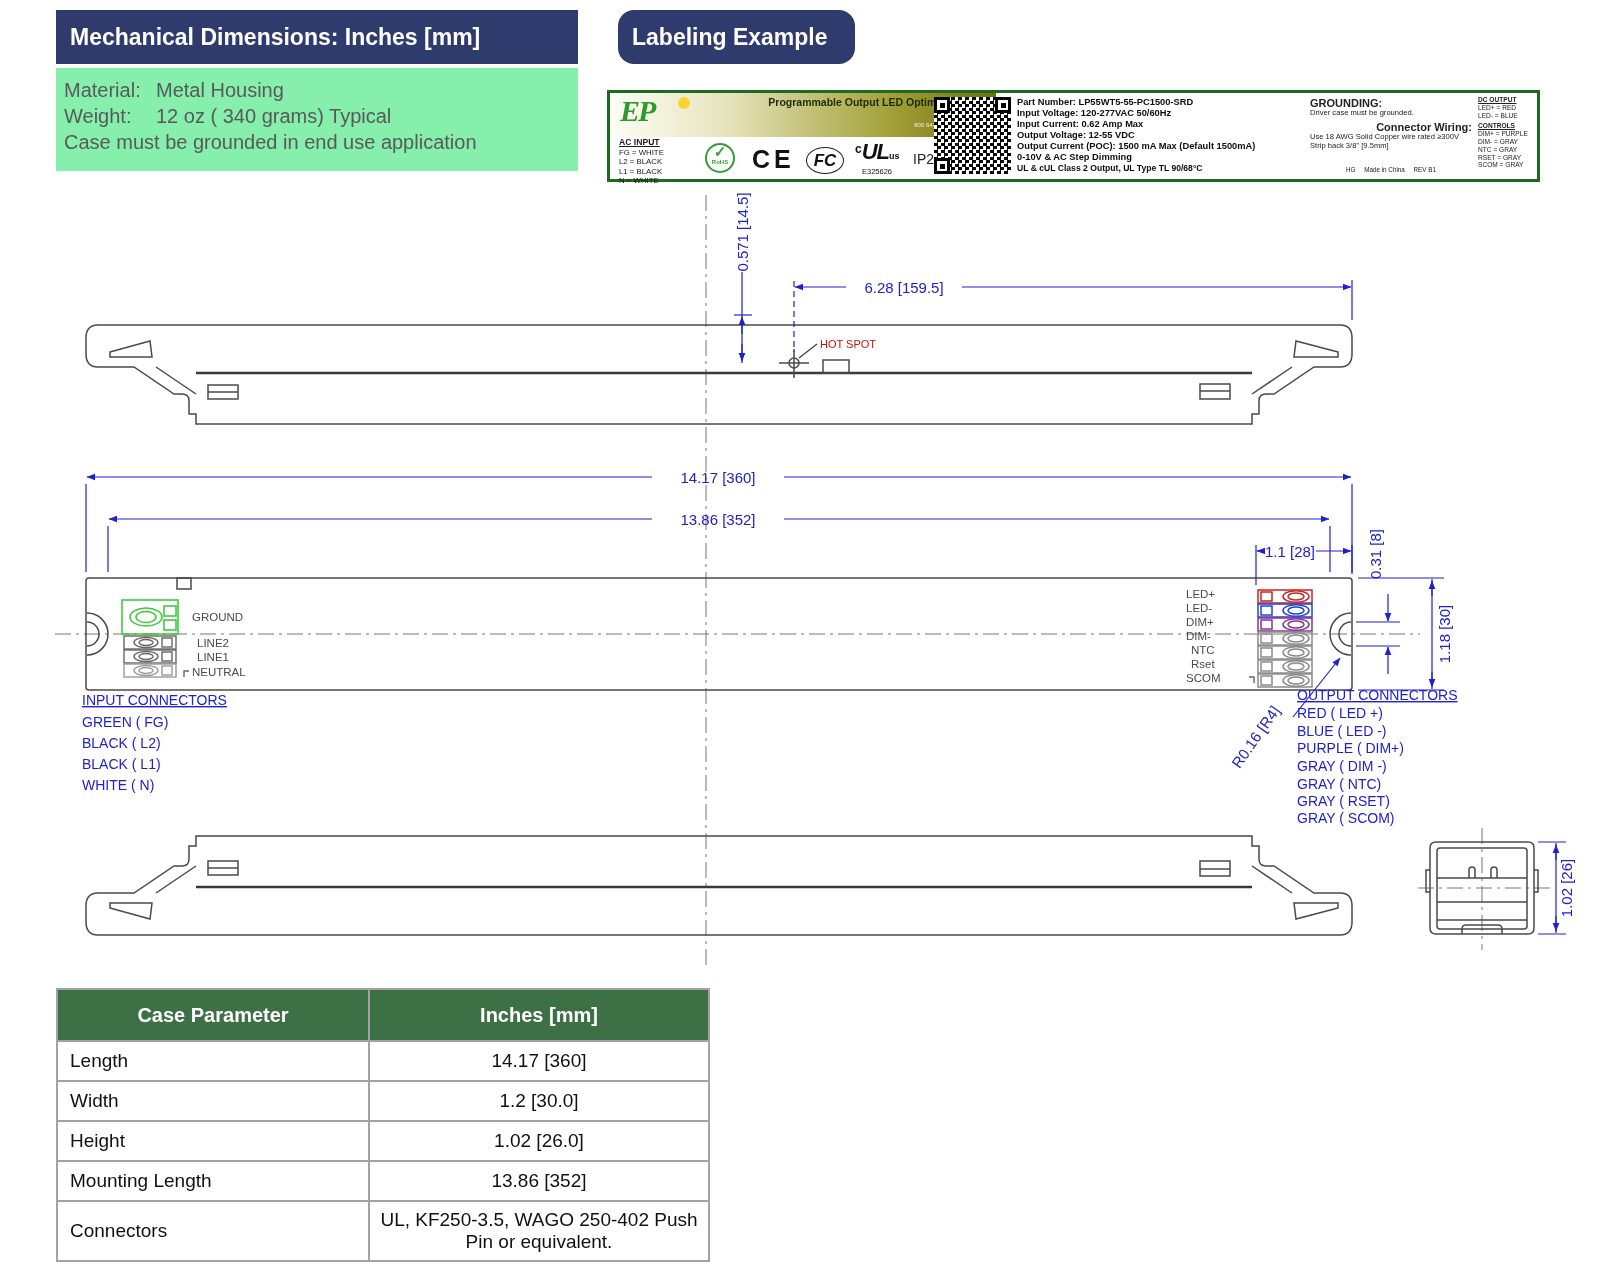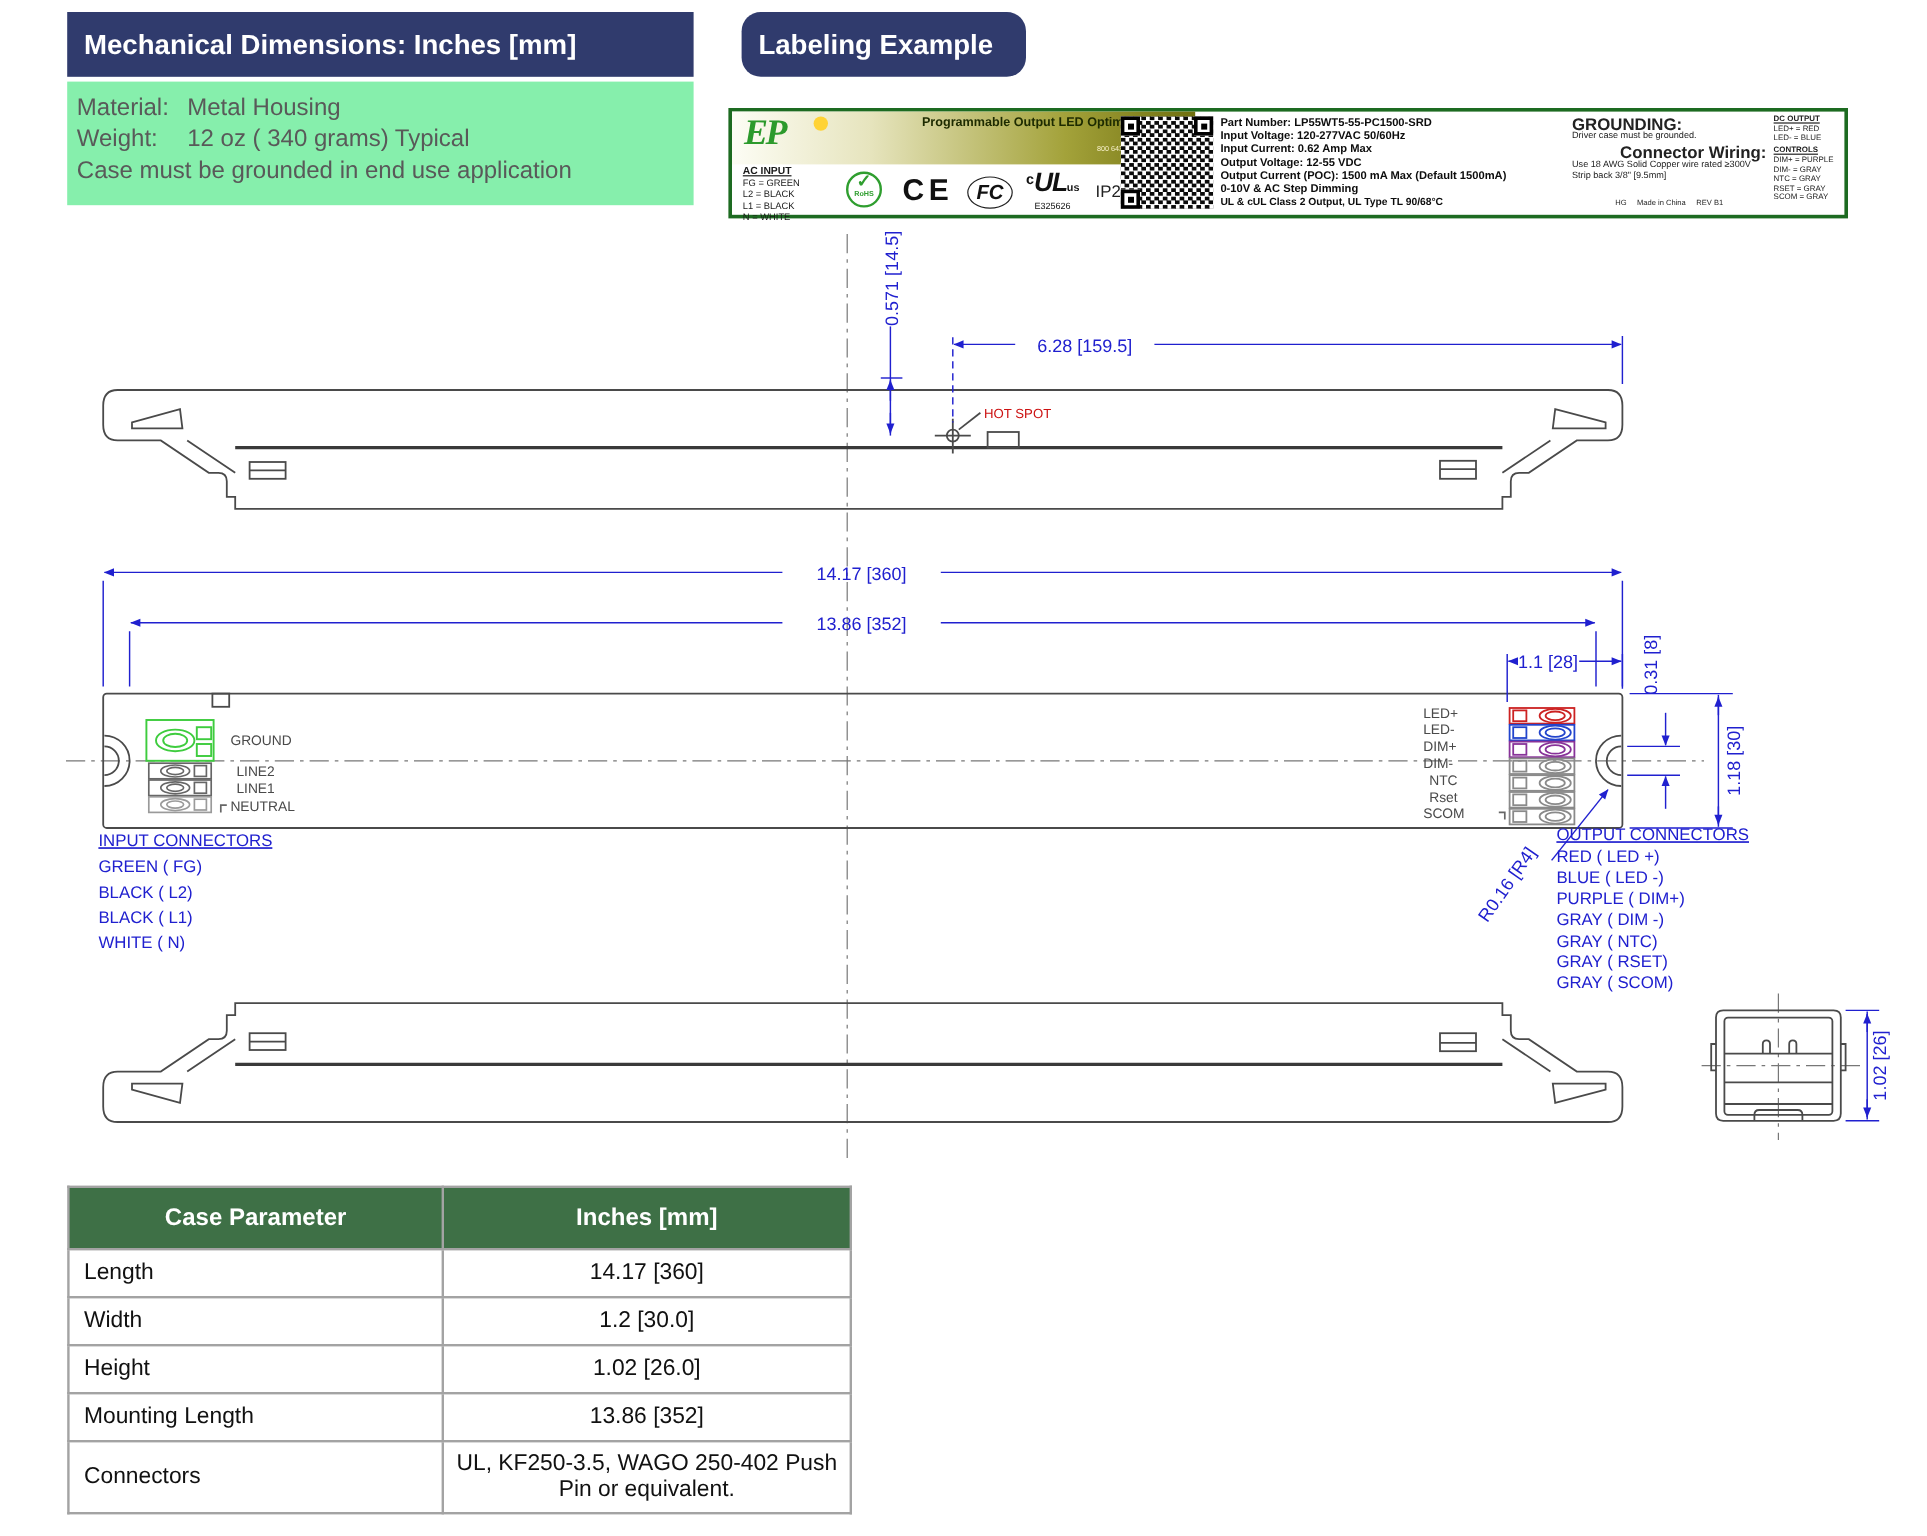--- a/index.html
+++ b/index.html
@@ -29,21 +29,21 @@
   .ulmark .ul{font-size:22px;font-weight:bold;font-style:italic;letter-spacing:-1px;}
   .ulmark .us{font-size:9px;font-weight:bold;vertical-align:0px;}
   .ulnum{font-size:7.5px;color:#111;}
   .ipmark{font-size:14px;color:#222;}
   .qr{background:repeating-conic-gradient(#0a0a0a 0% 25%,#ffffff 0% 50%) 0 0/7px 7px;position:relative;}
   .finder{position:absolute;width:16px;height:16px;border:3px solid #000;background:#fff;box-sizing:border-box;}
   .finder:after{content:"";position:absolute;left:2.5px;top:2.5px;width:5px;height:5px;background:#000;}
   .specs{font-size:9.3px;line-height:11px;font-weight:bold;color:#0d0d0d;}
   .specs .sm{font-size:8.6px;}
   .gnd{font-size:7.6px;line-height:9px;color:#222;}
-  .gnd .t{font-size:14px;font-weight:bold;}
+  .gnd .t{font-size:11px;font-weight:bold;}
   .pre{white-space:pre;}
   .dcout{font-size:6.6px;line-height:7.8px;color:#222;}
   .dcout .t{font-weight:bold;text-decoration:underline;}
   
   table.case{border-collapse:collapse;table-layout:fixed;}
   table.case th,table.case td{border:2px solid #a3a3a3;}
   table.case th{background:#3e7046;color:#fff;font-size:20px;font-weight:bold;height:48px;}
   table.case td{font-size:19px;color:#111;height:34px;}
   td.p{text-align:left;padding-left:12px;}
   td.v{text-align:center;padding:2px 8px;}
@@ -87,21 +87,21 @@
     <div class="t1">Programmable Output LED Optimized Driver</div>
     <div class="t2">EPtronics, Inc</div>
     <div class="t2">www.EPtronics.com</div>
     <div class="t2">800 643-0688/310 536-0700</div>
   </div>
   <div class="abs eplogo" style="left:10px;top:1px;width:72px;height:40px;">
     <span>EP</span><span class="ball"></span>
   </div>
   <div class="abs acin" style="left:9px;top:45px;width:90px;">
     <div class="t">AC INPUT</div>
-    <div>FG = GREEN</div>
+    <div>FG = WHITE</div>
     <div>L2 = BLACK</div>
     <div>L1 = BLACK</div>
     <div>N = WHITE</div>
   </div>
   <div class="abs rohs" style="left:95px;top:50px;">
     <div class="chk">✓</div>
     <div class="rt">RoHS</div>
   </div>
   <div class="abs cemark" style="left:142px;top:52px;">CE</div>
   <div class="abs fccmark" style="left:196px;top:54px;">FC</div>

